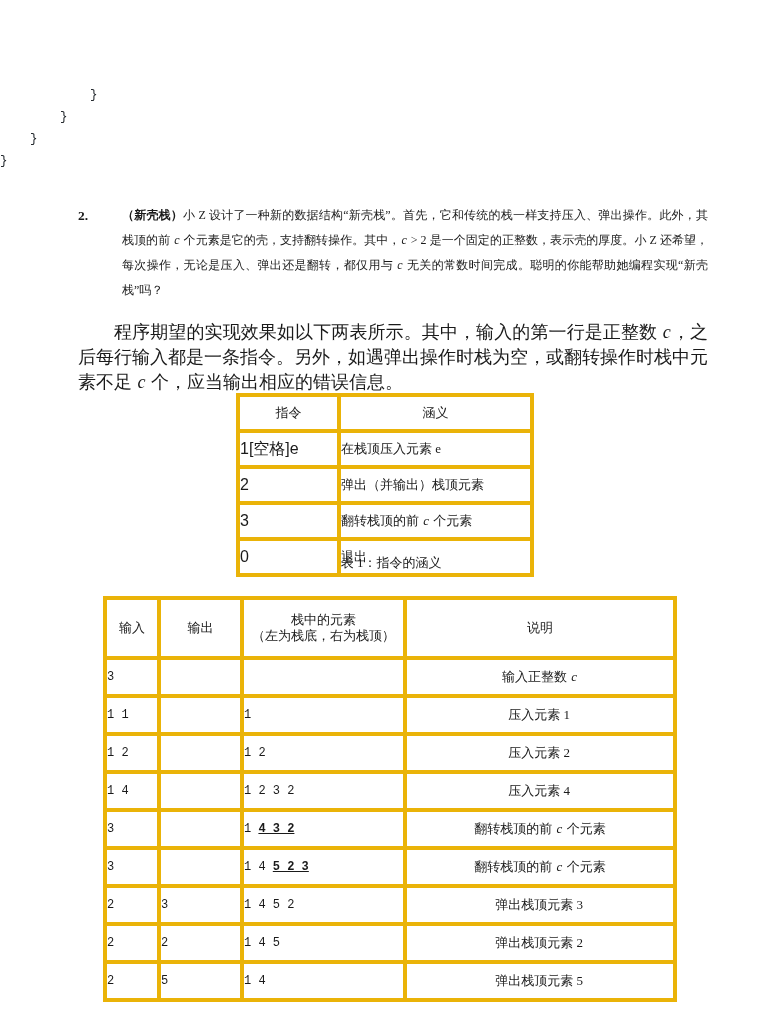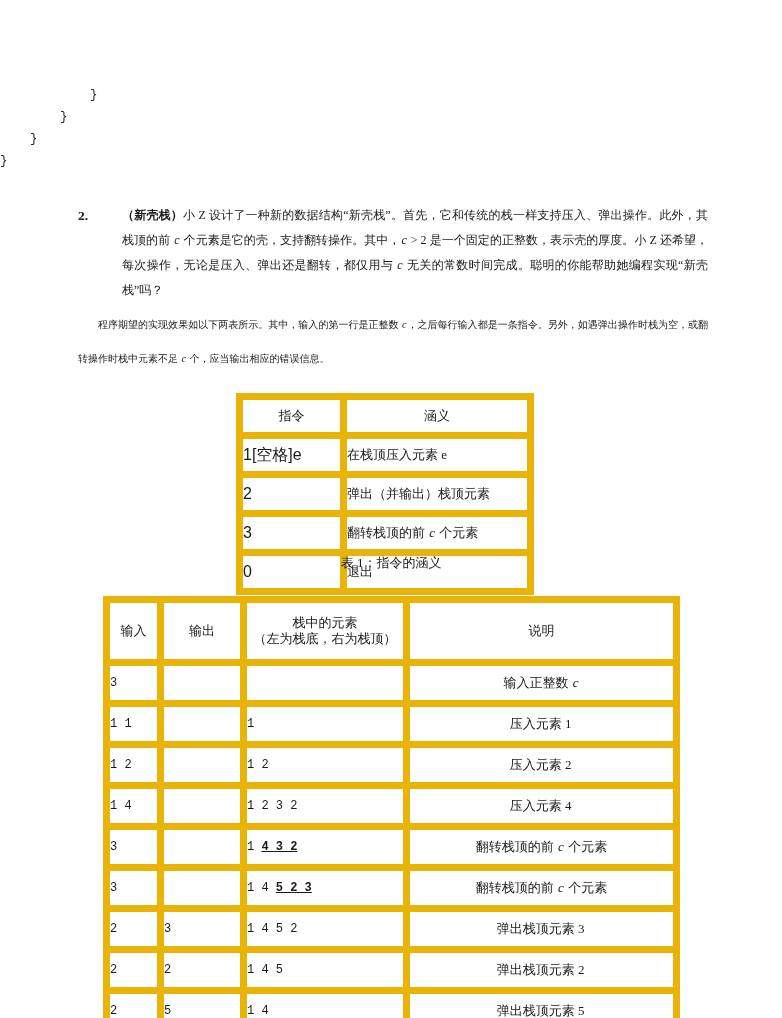--- a/index.html
+++ b/index.html
@@ -63,36 +63,36 @@
     text-align: justify;
     text-justify: inter-ideograph;
   }
   .bold { font-weight: bold; }
   .mi {
     font-family: "Liberation Serif", "DejaVu Serif", serif;
     font-style: italic;
     padding: 0 1px;
   }
   .para2 {
-    margin-top: 5px;
+    margin-top: 17px;
     text-indent: 2em;
-    font-size: 10px;
-    line-height: 34px;
+    font-size: 18px;
+    line-height: 25px;
     text-align: justify;
     text-justify: inter-ideograph;
   }
 
   
   table {
     border-collapse: collapse;
     font-size: 13px;
     color: #1a1a1a;
   }
   table td, table th {
-    border: 7px solid #eab308;
+    border: 4px solid #eab308;
     padding: 0 0;
     font-weight: normal;
     vertical-align: middle;
   }
 
   .table1-wrap {
     position: absolute;
     left: 236px;
     top: 393px;
     width: 298px;

